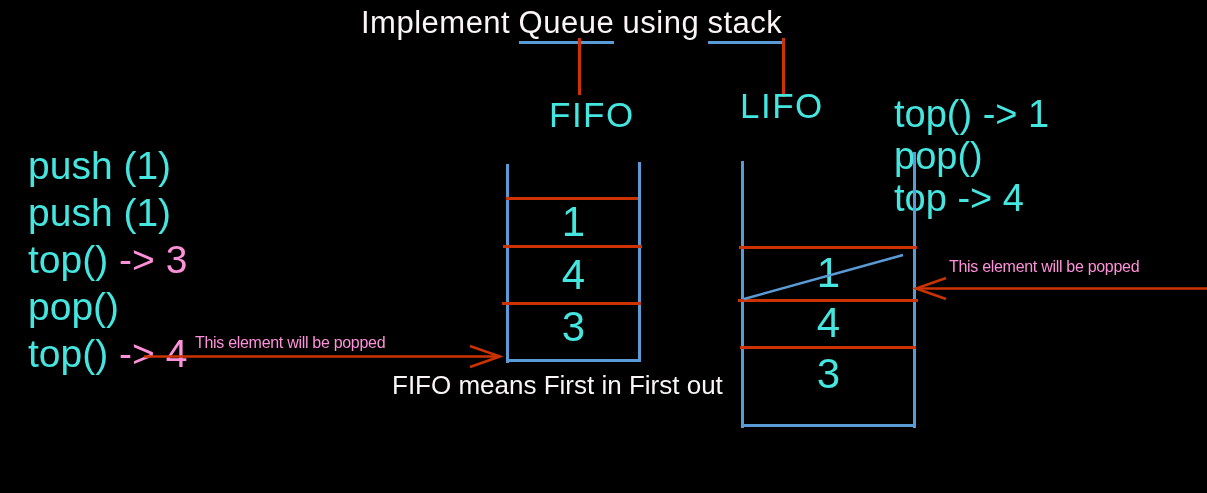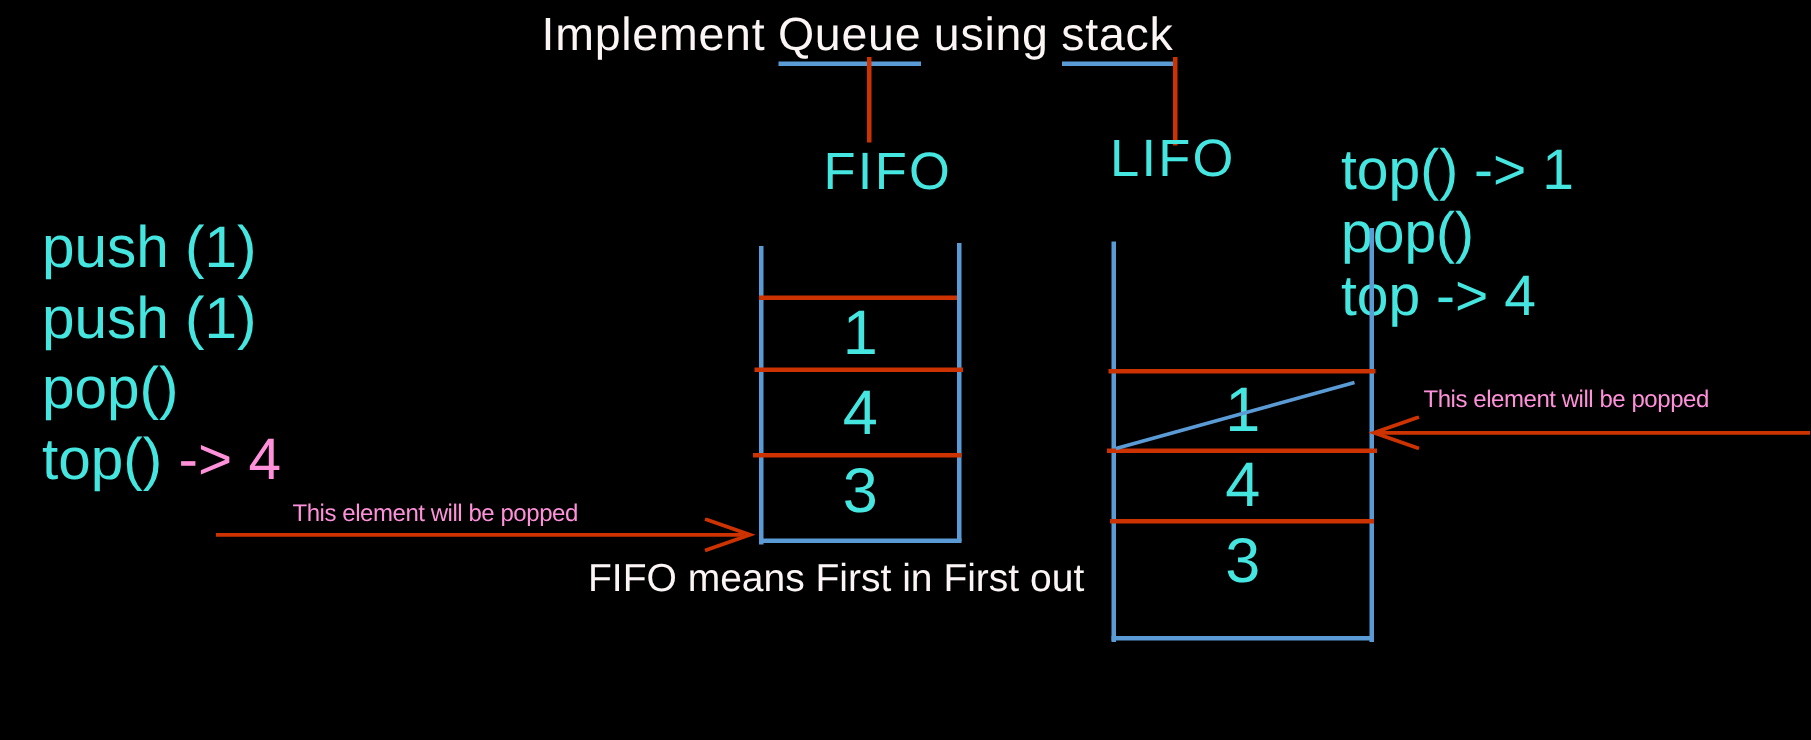--- a/index.html
+++ b/index.html
@@ -46,20 +46,21 @@
 
   <div class="abs connector" style="left:578px;top:38px;height:57px;"></div>
   <div class="abs connector" style="left:782px;top:38px;height:59px;"></div>
 
   <div class="abs stack-label" style="left:549px;top:95px;">FIFO</div>
   <div class="abs stack-label" style="left:740px;top:86px;">LIFO</div>
 
   <div class="abs ops-left">
     <div><span>push (1)</span><span class="pink-seg"></span></div>
     <div><span>push (1)</span><span class="pink-seg"></span></div>
+    <div><span>top() </span><span class="pink-seg">-&gt; 3</span></div>
     <div><span>pop()</span><span class="pink-seg"></span></div>
     <div><span>top() </span><span class="pink-seg">-&gt; 4</span></div>
   </div>
 
   <div class="abs ops-right">
     <div>top() -&gt; 1</div>
     <div>pop()</div>
     <div>top -&gt; 4</div>
   </div>
 

